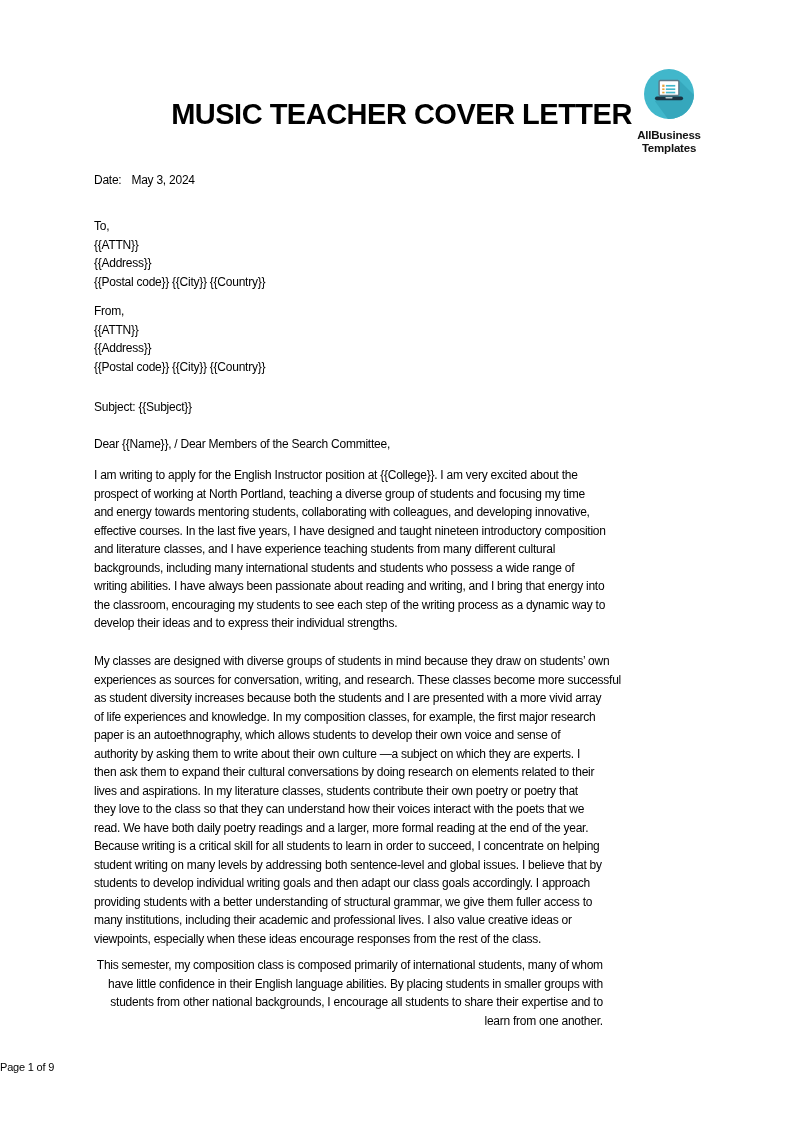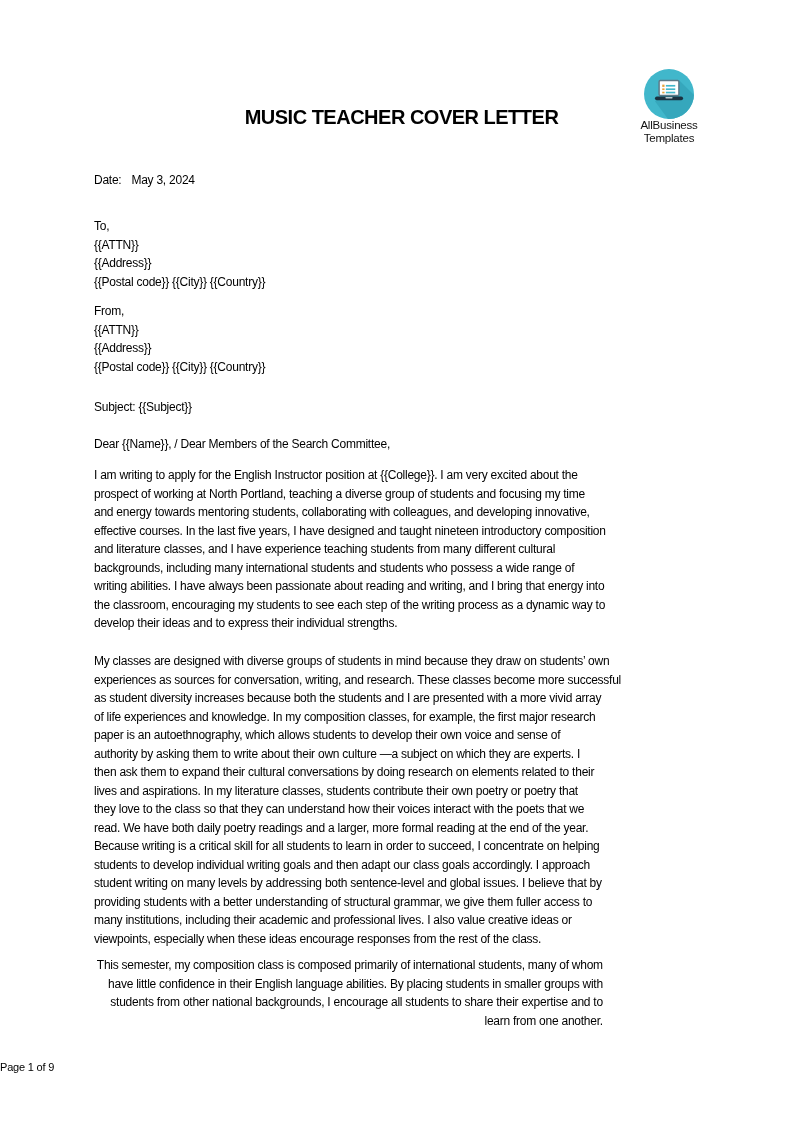--- a/index.html
+++ b/index.html
@@ -8,42 +8,43 @@
     width: 793px;
     height: 1122px;
     background: #ffffff;
     font-family: "Liberation Sans", sans-serif;
     color: #000000;
     overflow: hidden;
   }
   .title {
     position: absolute;
     top: 94px; left: 10px; right: 0;
-    margin: 12px;
+    margin: 4px;
     text-align: center;
-    font-size: 20px;
+    font-size: 29px;
     font-weight: bold;
     letter-spacing: -0.5px;
     color: #000000;
     font-family: "Liberation Sans", sans-serif;
   }
   .logo {
     position: absolute;
     top: 69px;
     left: 630px;
     width: 78px;
     text-align: center;
   }
   .logo svg { display: block; margin: 0 auto; }
   .brand {
-    margin-top: 0;
+    margin-top: 10px;
     font-size: 11.5px;
     line-height: 13px;
     letter-spacing: -0.2px;
     color: #111111;
+    font-weight: bold;
   }
   .block {
     position: absolute;
     left: 94px;
     font-size: 12px;
     line-height: 18.5px;
     letter-spacing: -0.25px;
     color: #000000;
   }
   .line { white-space: pre; }
@@ -139,22 +140,22 @@
       <div class="line">experiences as sources for conversation, writing, and research. These classes become more successful</div>
       <div class="line">as student diversity increases because both the students and I are presented with a more vivid array</div>
       <div class="line">of life experiences and knowledge. In my composition classes, for example, the first major research</div>
       <div class="line">paper is an autoethnography, which allows students to develop their own voice and sense of</div>
       <div class="line">authority by asking them to write about their own culture —a subject on which they are experts. I</div>
       <div class="line">then ask them to expand their cultural conversations by doing research on elements related to their</div>
       <div class="line">lives and aspirations. In my literature classes, students contribute their own poetry or poetry that</div>
       <div class="line">they love to the class so that they can understand how their voices interact with the poets that we</div>
       <div class="line">read. We have both daily poetry readings and a larger, more formal reading at the end of the year.</div>
       <div class="line">Because writing is a critical skill for all students to learn in order to succeed, I concentrate on helping</div>
+      <div class="line">student writing on many levels by addressing both sentence-level and global issues. I believe that by</div>
       <div class="line">students to develop individual writing goals and then adapt our class goals accordingly. I approach</div>
-      <div class="line">student writing on many levels by addressing both sentence-level and global issues. I believe that by</div>
       <div class="line">providing students with a better understanding of structural grammar, we give them fuller access to</div>
       <div class="line">many institutions, including their academic and professional lives. I also value creative ideas or</div>
       <div class="line">viewpoints, especially when these ideas encourage responses from the rest of the class.</div>
     </div>
 
   <div class="block b-p3">
       <div class="line"> This semester, my composition class is composed primarily of international students, many of whom</div>
       <div class="line">have little confidence in their English language abilities. By placing students in smaller groups with</div>
       <div class="line">students from other national backgrounds, I encourage all students to share their expertise and to</div>
       <div class="line">learn from one another.</div>

